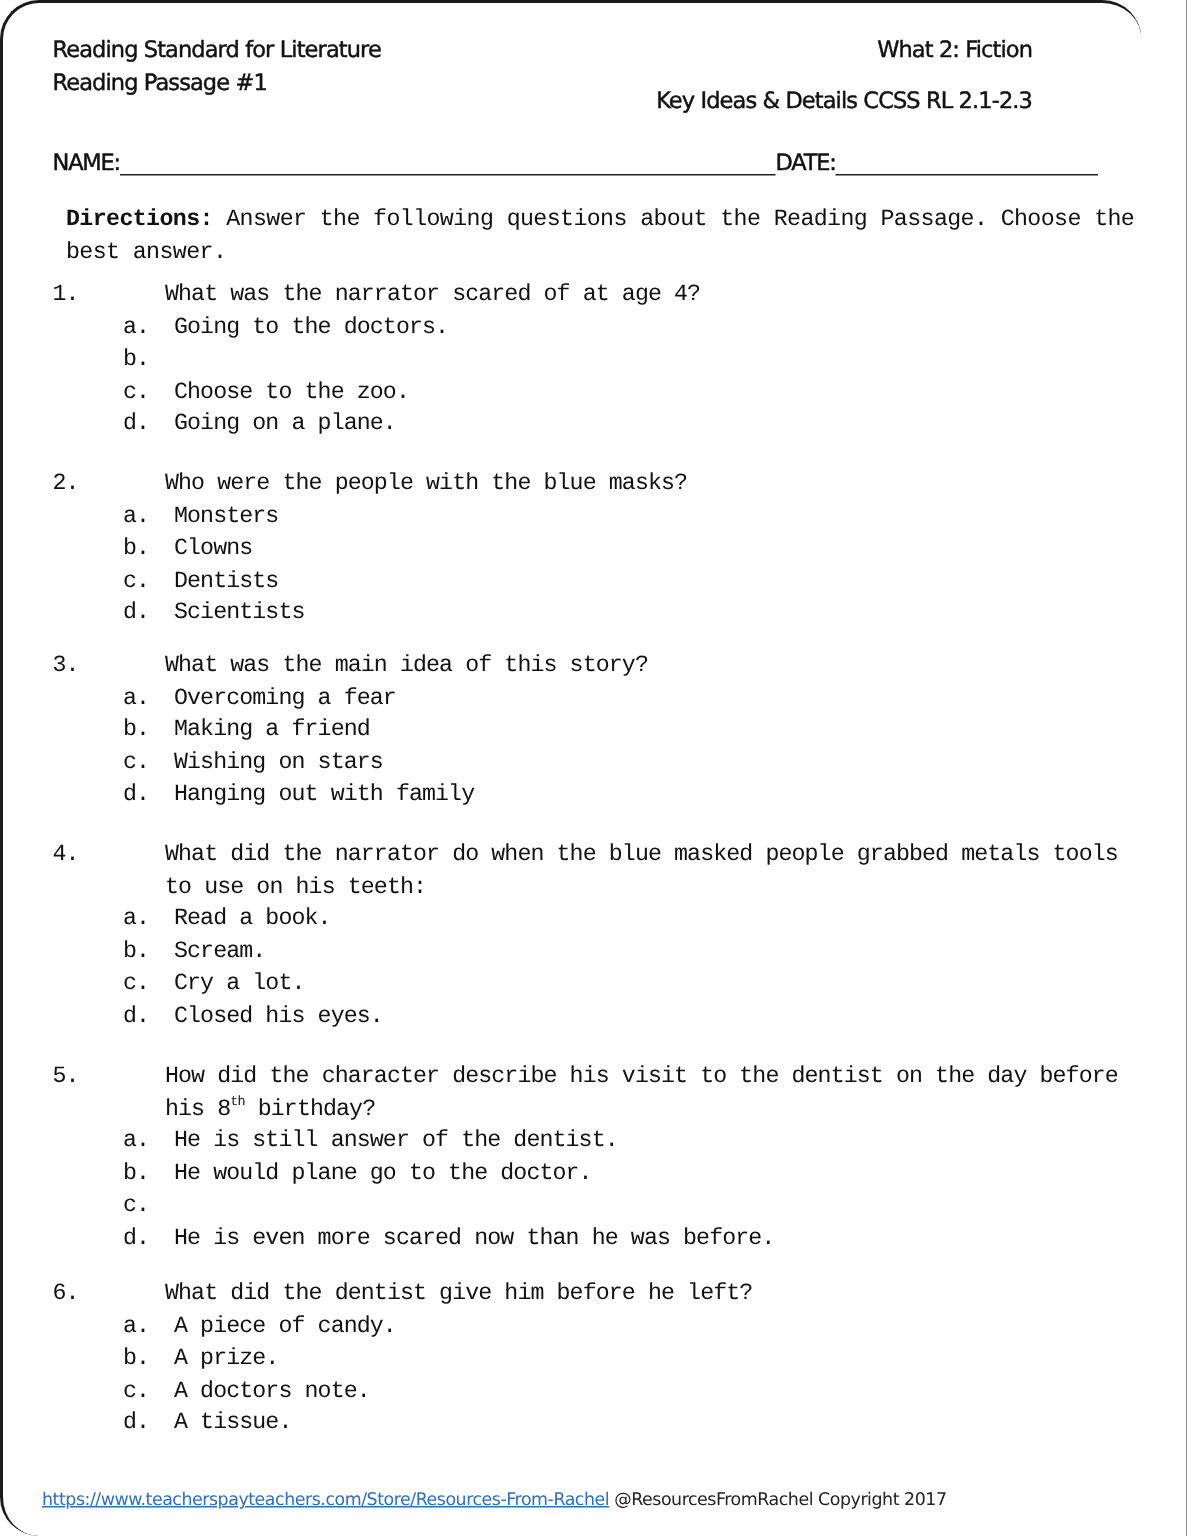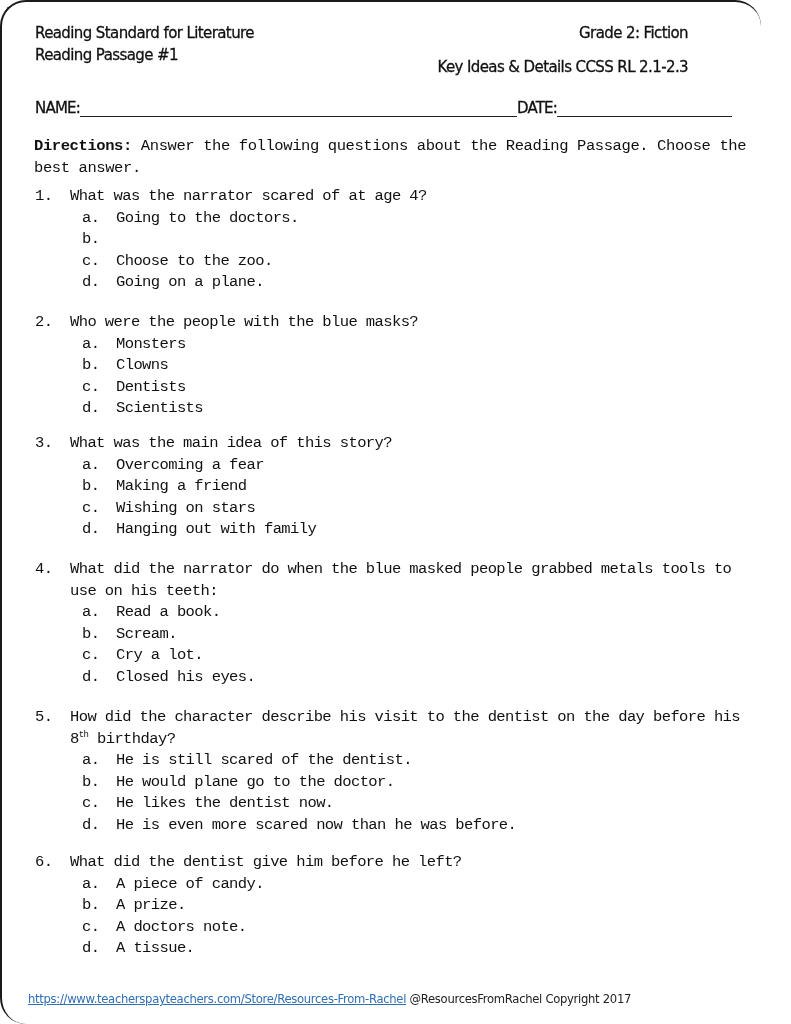--- a/index.html
+++ b/index.html
@@ -39,40 +39,40 @@
       font-family: "DejaVu Sans", sans-serif;
       font-size: 15px; letter-spacing: -0.8px;
       -webkit-text-stroke: 0.3px #111;
       display: flex; align-items: flex-end;
     }
     .name-row .line { border-bottom: 1.5px solid #222; height: 15px; }
     .name-line { width: 437px; }
     .date-line { width: 175px; }
 
     .directions {
-      position: absolute; left: 32px; top: 133px;
+      position: absolute; left: 42px; top: 133px;
       width: 730px;
       font-family: "Liberation Mono", monospace;
       font-size: 15.5px;
       line-height: 22px;
       letter-spacing: -0.4px;
     }
     .directions b { font-weight: bold; }
 
     .q {
       position: absolute; left: 33px;
       width: 720px;
       font-family: "Liberation Mono", monospace;
       font-size: 15.5px;
       line-height: 21.6px;
       letter-spacing: -0.6px;
     }
     .q-stem { display: flex; }
     .q-num { width: 35px; flex: none; }
-    .q-text { flex: 1; }
+    .q-text { flex: 1; margin-left: 40px; }
     .opt { display: flex; padding-left: 47px; }
     .opt-letter { width: 34px; flex: none; }
     .opt-text { flex: 1; }
     sup { font-size: 9px; line-height: 0; }
 
     .footer {
       position: absolute; left: 26px; top: 990px;
       font-family: "DejaVu Sans", sans-serif;
       font-size: 11.6px;
       letter-spacing: -0.3px;
@@ -81,21 +81,21 @@
     .footer a { color: #2e6fb5; text-decoration: underline; }
     .footer .credit { color: #222; }
   </style>
 </head>
 <body>
 
 <div class="page">
 
   <div class="hdr hdr-left-1">Reading Standard for Literature</div>
   <div class="hdr hdr-left-2">Reading Passage #1</div>
-  <div class="hdr hdr-right-1">Grade 2: Fiction</div>
+  <div class="hdr hdr-right-1">What 2: Fiction</div>
   <div class="hdr hdr-right-2">Key Ideas &amp; Details CCSS RL 2.1-2.3</div>
 
   <div class="name-row">
     <span>NAME:</span>
     <span class="line name-line"></span>
     <span>DATE:</span>
     <span class="line date-line"></span>
   </div>
 
   <div class="directions">
@@ -193,29 +193,28 @@
       </div>
   </div>
 
   <div class="q" style="top:705px;">
     <div class="q-stem">
         <span class="q-num">5.</span>
         <span class="q-text"><span>How did the character describe his visit to the dentist on the day before his 8</span><sup>th</sup><span> birthday?</span></span>
       </div>
     <div class="opt">
         <span class="opt-letter">a.</span>
-        <span class="opt-text">He is still scared of the dentist.</span>
+        <span class="opt-text">He is still answer of the dentist.</span>
       </div>
     <div class="opt">
         <span class="opt-letter">b.</span>
         <span class="opt-text">He would plane go to the doctor.</span>
       </div>
     <div class="opt">
         <span class="opt-letter">c.</span>
-        <span class="opt-text">He likes the dentist now.</span>
       </div>
     <div class="opt">
         <span class="opt-letter">d.</span>
         <span class="opt-text">He is even more scared now than he was before.</span>
       </div>
   </div>
 
   <div class="q" style="top:850px;">
     <div class="q-stem">
         <span class="q-num">6.</span>

